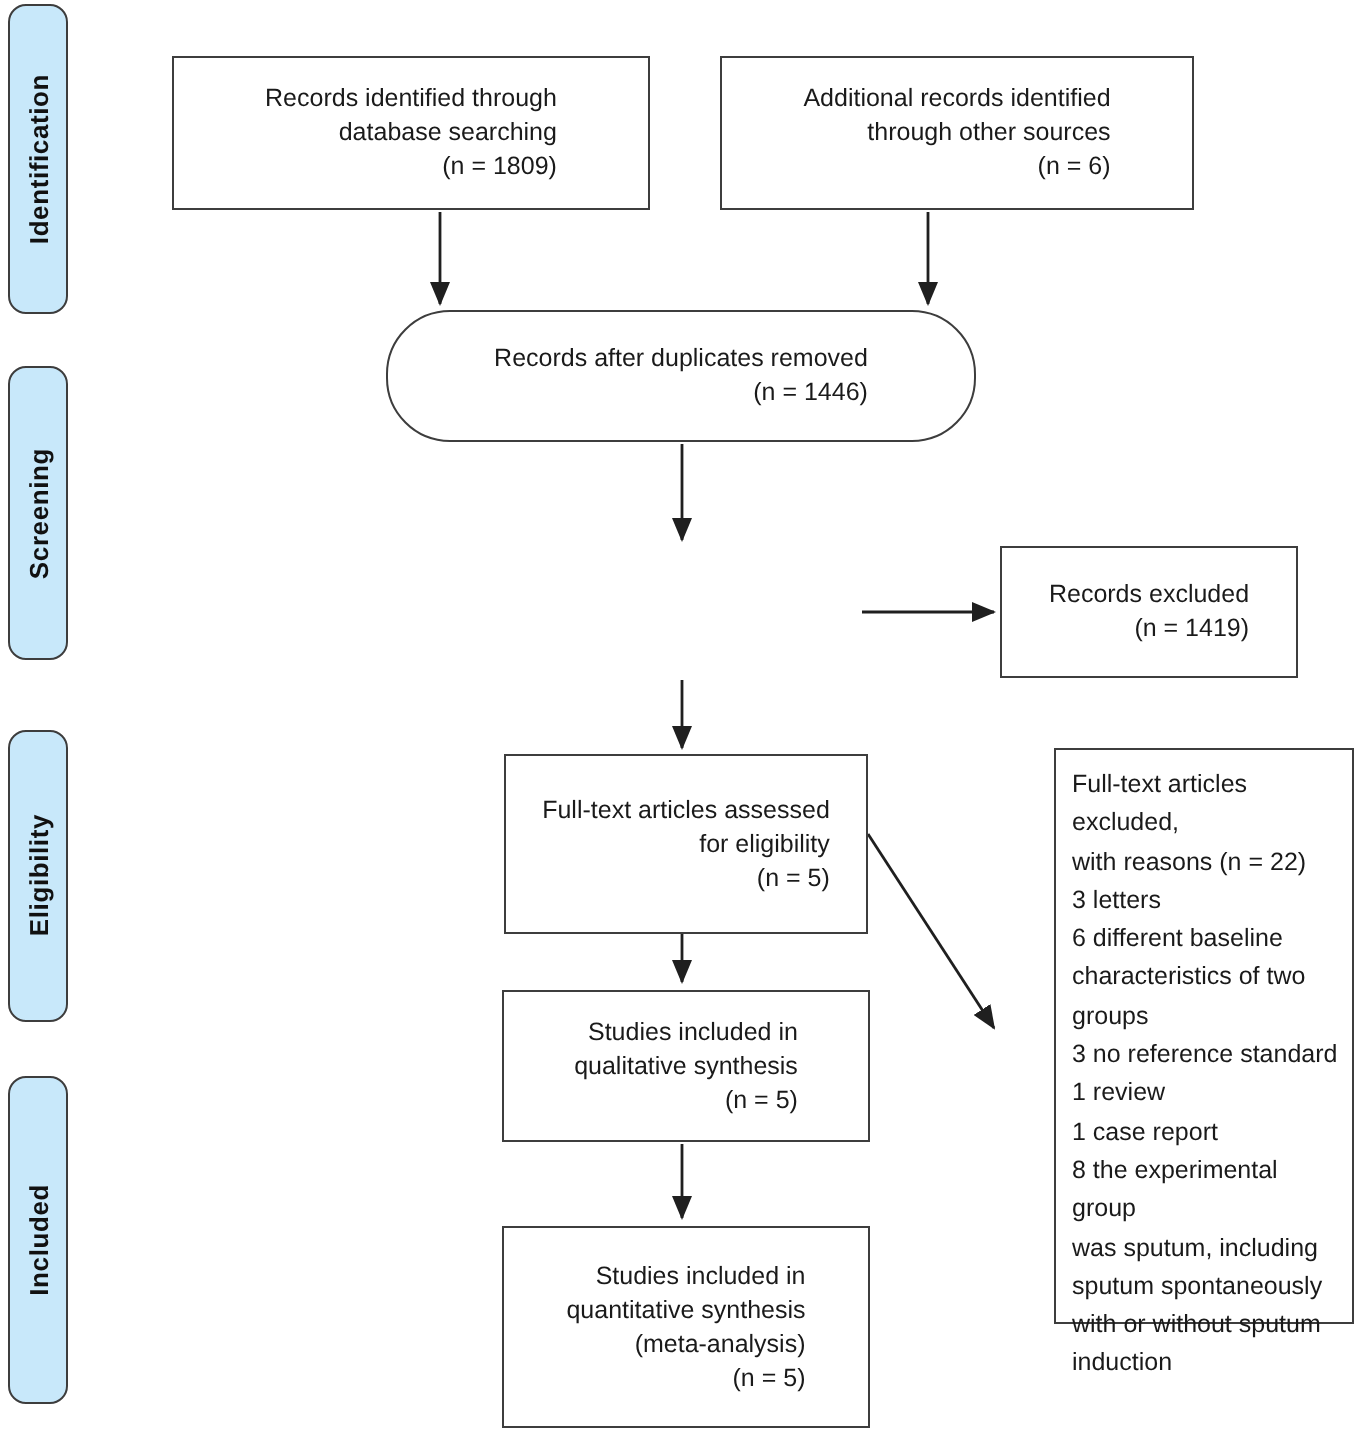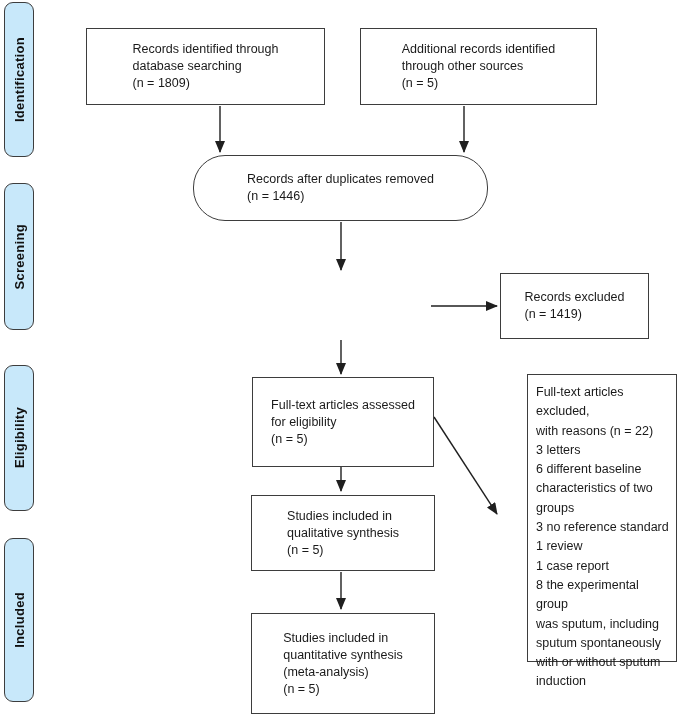--- a/index.html
+++ b/index.html
@@ -52,21 +52,21 @@
   .tab-eligibility    { top: 365px; height: 146px; }
   .tab-included       { top: 538px; height: 164px; }
   .flow-box {
     position: absolute;
     background: var(--box-fill, #ffffff);
     border: 1.3px solid var(--box-border, #3d3d3d);
     box-sizing: border-box;
     display: flex;
     align-items: center;
     justify-content: center;
-    text-align: left;
+    text-align: right;
     font-size: 12.5px;
     line-height: 17px;
     white-space: pre-line;
     padding: 20px 4px;
   }
   .box-db-search         { left: 86px;  top: 28px;  width: 239px; height: 77px; }
   .box-other-sources     { left: 360px; top: 28px;  width: 237px; height: 77px; }
   .box-after-duplicates  { left: 193px; top: 155px; width: 295px; height: 66px; border-radius: 32px; }
   .box-screened          { left: 253px; top: 273px; width: 177px; height: 66px; }
   .box-excluded          { left: 500px; top: 273px; width: 149px; height: 66px; }
@@ -115,21 +115,21 @@
   <div class="stage-tab tab-included">
     <span class="vlabel">Included</span>
   </div>
 
   <div class="flow-box box-db-search">Records identified through
 database searching
 (n = 1809)</div>
 
   <div class="flow-box box-other-sources">Additional records identified
 through other sources
-(n = 5)</div>
+(n = 6)</div>
 
   <div class="flow-box box-after-duplicates">Records after duplicates removed
 (n = 1446)</div>
 
 
   <div class="flow-box box-excluded">Records excluded
 (n = 1419)</div>
 
   <div class="flow-box box-fulltext-assessed">Full-text articles assessed
 for eligibility

